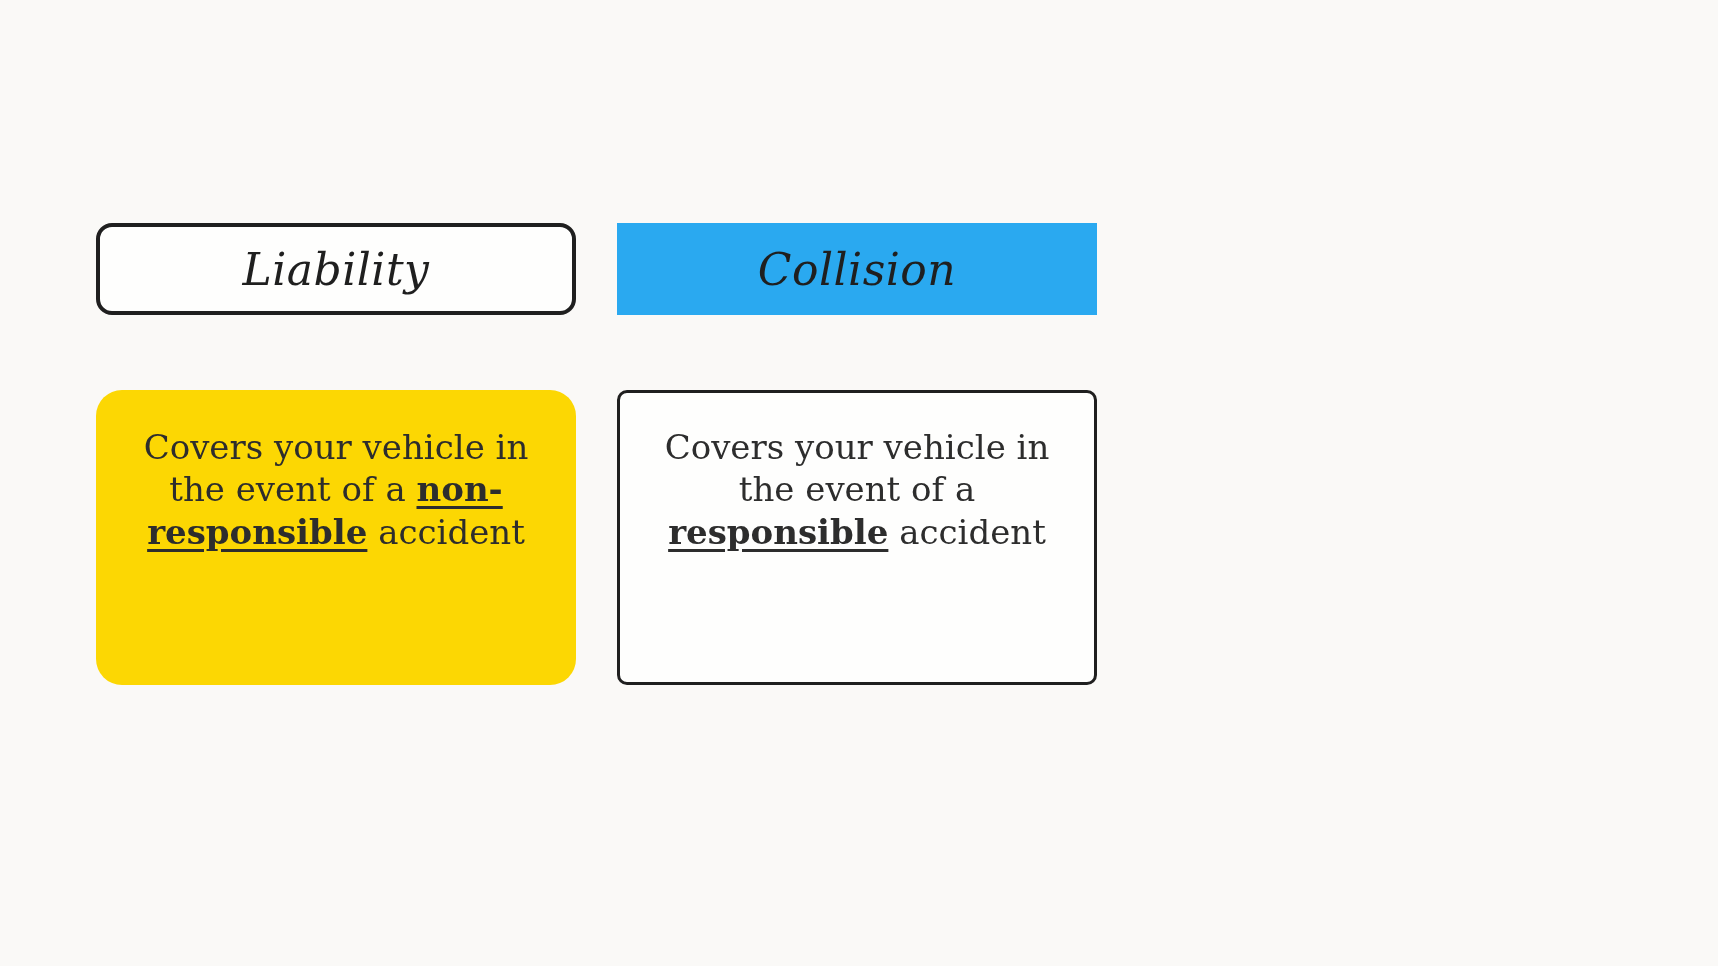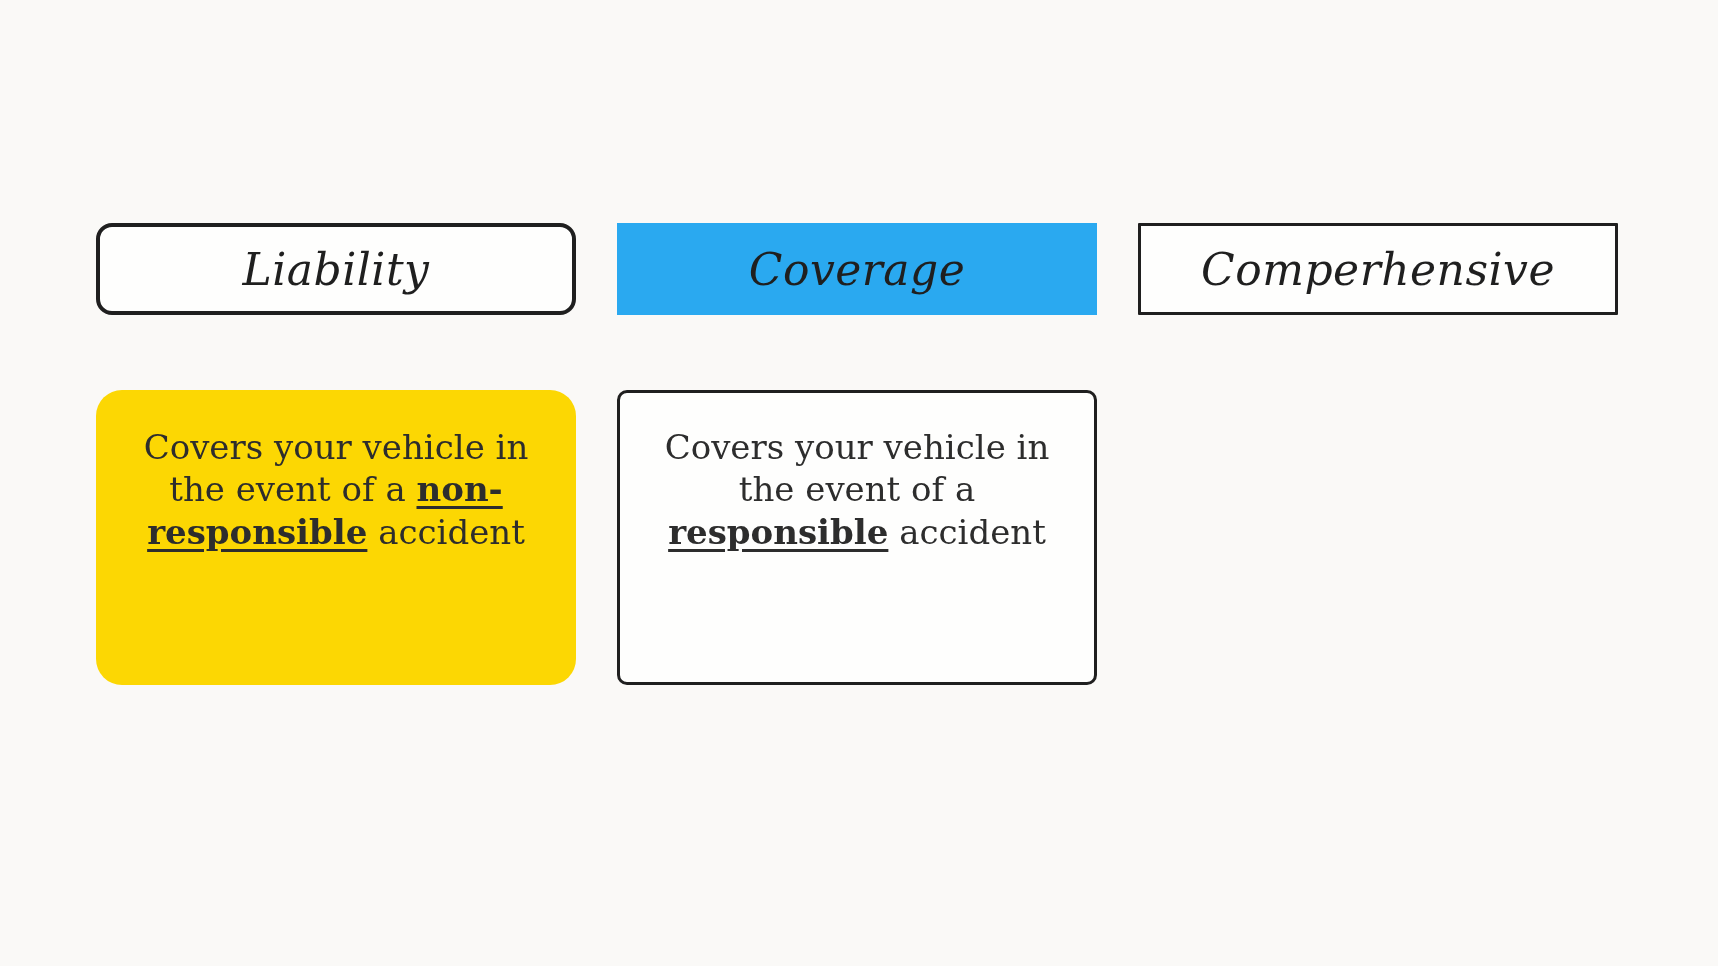--- a/index.html
+++ b/index.html
@@ -99,29 +99,26 @@
       </div>
       <div class="card card-liability">
         <div><span>Covers your vehicle in
 the event of a </span><span class="em">non-
 responsible</span><span> accident</span></div>
       </div>
     </div>
 
     <div class="column">
       <div class="header h-collision">
-        <span>Coverage</span>
+        <span>Collision</span>
       </div>
       <div class="card card-collision">
         <div><span>Covers your vehicle in
 the event of a
 </span><span class="em">responsible</span><span> accident</span></div>
       </div>
     </div>
 
     <div class="column">
-      <div class="header h-comperhensive">
-        <span>Comperhensive</span>
-      </div>
     </div>
 
   </div>
 </div>
 
 </body></html>

